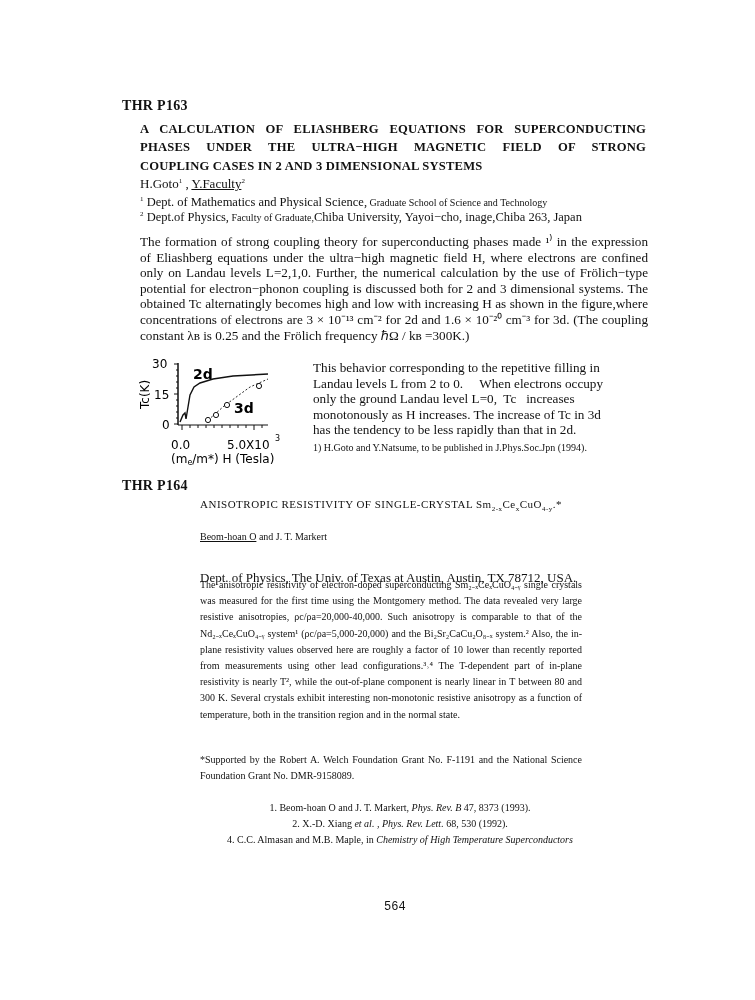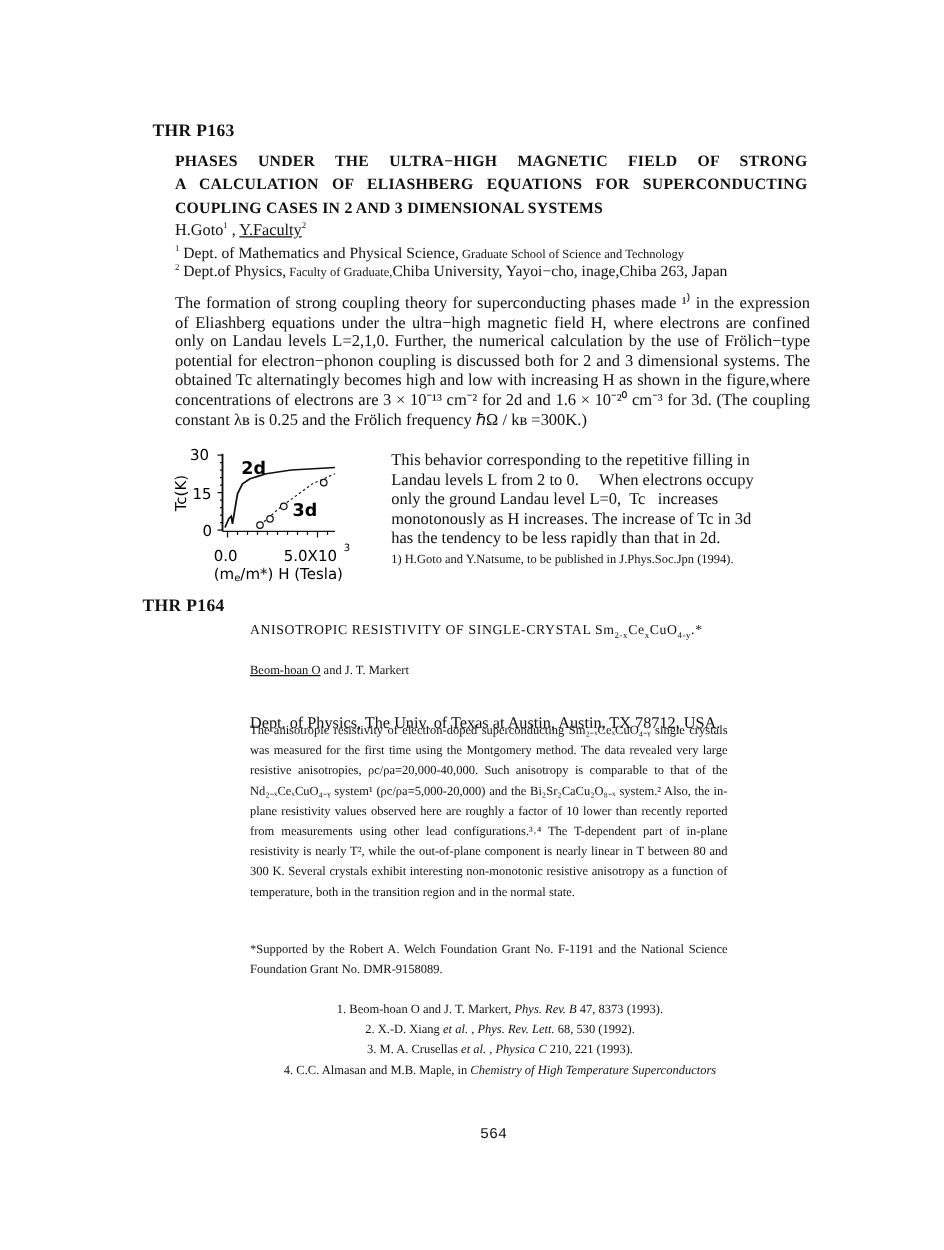--- a/index.html
+++ b/index.html
@@ -28,22 +28,22 @@
   .refs div { white-space:nowrap; }
   .pagenum { left:384px; top:900px; font-size:12px; font-family:"Liberation Mono", monospace;text-align:center; }
   sub, sup { font-size:7px; line-height:0; }
 </style>
 </head>
 <body>
 
 <div class="abs code" style="left:122px; top:98px;">THR P163</div>
 
 <div class="abs title1">
+  <span style="display:block">A CALCULATION OF ELIASHBERG EQUATIONS FOR SUPERCONDUCTING</span>
   <span style="display:block">PHASES UNDER THE ULTRA−HIGH MAGNETIC FIELD OF STRONG</span>
-  <span style="display:block">A CALCULATION OF ELIASHBERG EQUATIONS FOR SUPERCONDUCTING</span>
   <span class="last">COUPLING CASES IN 2 AND 3 DIMENSIONAL SYSTEMS</span>
 </div>
 
 <div class="abs authors1">
   <span>H.Goto</span><span class="sup">1</span>
   <span>,</span>
   <u>Y.Faculty</u><span class="sup">2</span>
 </div>
 
 <div class="abs aff" style="left:140px; top:191px;">
@@ -117,37 +117,36 @@
 
 <div class="abs body2">
   <div>This behavior corresponding to the repetitive filling in</div>
   <div style="white-space:pre">Landau levels L from 2 to 0.     When electrons occupy</div>
   <div style="white-space:pre">only the ground Landau level L=0,  Tc   increases</div>
   <div>monotonously as H increases. The increase of Tc in 3d</div>
   <div>has the tendency to be less rapidly than that in 2d.</div>
   <div class="ref">1) H.Goto and Y.Natsume, to be published in J.Phys.Soc.Jpn (1994).</div>
 </div>
 
-<div class="abs code" style="left:114px; top:478px;">THR P164</div>
+<div class="abs code" style="left:122px; top:478px;">THR P164</div>
 
 <div class="abs title2">
   <span>ANISOTROPIC RESISTIVITY OF SINGLE-CRYSTAL Sm</span><sub>2-x</sub><span>Ce</span><sub>x</sub><span>CuO</span><sub>4-y</sub><span>.*</span>
 </div>
 
 <div class="abs authors2">
   <u>Beom-hoan O</u><span> and J. T. Markert</span>
 </div>
 <div class="abs affil2">Dept. of Physics, The Univ. of Texas at Austin, Austin, TX 78712, USA.</div>
 
 <div class="abs body3">
   <p>The anisotropic resistivity of electron-doped superconducting Sm₂₋ₓCeₓCuO₄₋ᵧ single crystals was measured for the first time using the Montgomery method. The data revealed very large resistive anisotropies, ρc/ρa=20,000-40,000. Such anisotropy is comparable to that of the Nd₂₋ₓCeₓCuO₄₋ᵧ system¹ (ρc/ρa=5,000-20,000) and the Bi₂Sr₂CaCu₂O₈₋ₓ system.² Also, the in-plane resistivity values observed here are roughly a factor of 10 lower than recently reported from measurements using other lead configurations.³˒⁴ The T-dependent part of in-plane resistivity is nearly T², while the out-of-plane component is nearly linear in T between 80 and 300 K. Several crystals exhibit interesting non-monotonic resistive anisotropy as a function of temperature, both in the transition region and in the normal state.</p>
 </div>
 
 <div class="abs fund">*Supported by the Robert A. Welch Foundation Grant No. F-1191 and the National Science Foundation Grant No. DMR-9158089.</div>
 
 <div class="abs refs">
   <div><span>1. Beom-hoan O and J. T. Markert, </span><i>Phys. Rev. B</i><span> 47, 8373 (1993).</span></div>
   <div><span>2. X.-D. Xiang </span><i>et al. , Phys. Rev. Lett.</i><span> 68, 530 (1992).</span></div>
-  <div><span>3. M. A. Crusellas </span><i>et al. , Physica C</i><span> 210, 221 (1993).</span></div>
   <div><span>4. C.C. Almasan and M.B. Maple, in </span><i>Chemistry of High Temperature Superconductors</i><span></span></div>
 </div>
 
 <div class="abs pagenum">564</div>
 
 </body></html>

